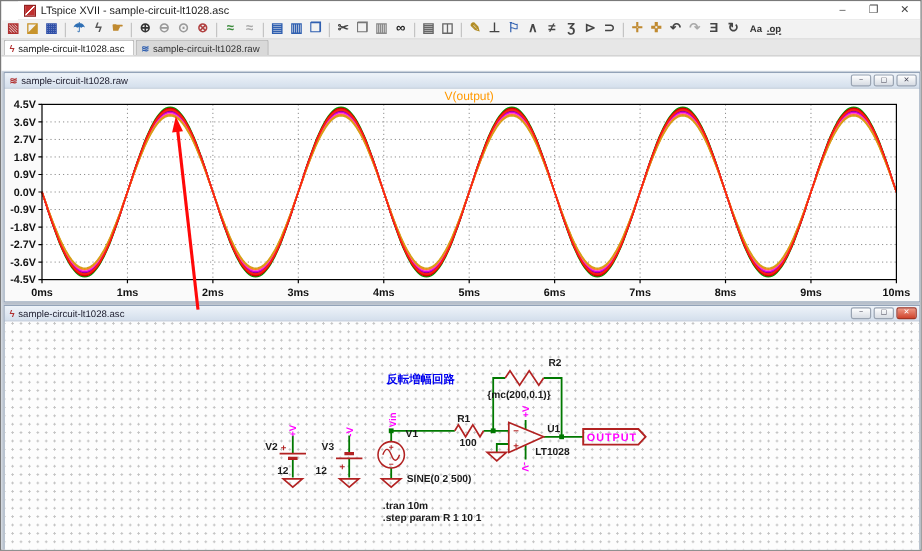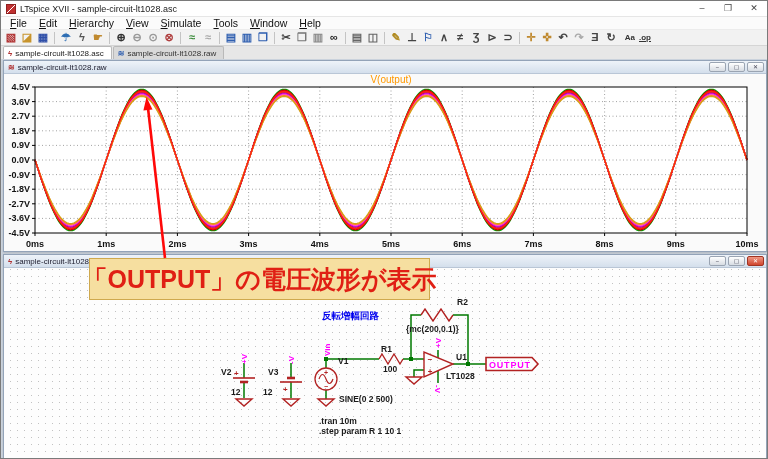--- a/index.html
+++ b/index.html
@@ -1,20 +1,20 @@
 <!DOCTYPE html>
 <html><head>
 <meta charset="utf-8">
 <style>
   * { margin:0; padding:0; box-sizing:border-box; }
   body { font-family:"Liberation Sans", sans-serif; background:#888; }
   #screen { position:relative; width:768px; height:459px; background:#fff; overflow:hidden; border:1px solid #7a7a7a; }
 
   
-  .titlebar { height:16px; background:#ffffff; display:flex; align-items:center; border-bottom:1px solid #e6e6e6; }
+  .titlebar { height:16px; background:#ffffff; display:flex; align-items:center; border-bottom:1px solid #e6e6e6;margin-left:14px; }
   .app-icon { width:10px; height:10px; margin:0 4px 0 5px; background:linear-gradient(135deg,#c03030 45%,#fff 45%,#fff 55%,#c03030 55%); border:1px solid #902020; }
   .titlebar-text { font-size:9px; color:#222; }
   .titlebar-spacer { flex:1; }
   .winbtn { width:26px; text-align:center; font-size:9px; color:#444; line-height:15px; }
 
   .menubar { height:13px; background:#fbfbfb; display:flex; align-items:center; border-bottom:1px solid #ececec; padding-left:3px; }
   .menu-item { font-size:10.5px; color:#111; padding:0 6px; line-height:13px; }
   .menu-item u { text-decoration:underline; }
 
   .toolbar { height:16px; background:#f2f2f2; border-bottom:1px solid #d5d5d5; display:flex; align-items:center; padding-left:2px; }
@@ -61,30 +61,20 @@
 
   <div class="titlebar">
     <span class="app-icon"></span>
     <span class="titlebar-text">LTspice XVII - sample-circuit-lt1028.asc</span>
     <span class="titlebar-spacer"></span>
     <span class="winbtn">–</span>
     <span class="winbtn">❐</span>
     <span class="winbtn">✕</span>
   </div>
 
-  <div class="menubar" id="menubar">
-      <span class="menu-item"><u>F</u>ile</span>
-      <span class="menu-item"><u>E</u>dit</span>
-      <span class="menu-item"><u>H</u>ierarchy</span>
-      <span class="menu-item"><u>V</u>iew</span>
-      <span class="menu-item"><u>S</u>imulate</span>
-      <span class="menu-item"><u>T</u>ools</span>
-      <span class="menu-item"><u>W</u>indow</span>
-      <span class="menu-item"><u>H</u>elp</span>
-    </div>
 
   <div class="toolbar" id="toolbar">
       <span class="ticon" style="color: rgb(176, 48, 48);">▧</span>
       <span class="ticon" style="color: rgb(200, 148, 44);">◪</span>
       <span class="ticon" style="color: rgb(47, 79, 168);">▦</span>
       <span class="tsep"></span>
       <span class="ticon" style="color: rgb(47, 111, 180);">☂</span>
       <span class="ticon" style="color: rgb(85, 85, 85);">ϟ</span>
       <span class="ticon" style="color: rgb(192, 138, 48);">☛</span>
       <span class="tsep"></span>
@@ -300,22 +290,19 @@
               <text x="315" y="153" fill="#1a1a1a" font-size="8.5" font-weight="bold">.tran 10m</text>
               <text x="315" y="163" fill="#1a1a1a" font-size="8.5" font-weight="bold">.step param R 1 10 1</text>
               <text x="318" y="48" fill="#0000EE" font-size="9.5" font-weight="bold">反転増幅回路</text>
             </g>
           </svg>
         
       </div>
     </div>
   </div>
 
-  <div id="callout">
-    <span id="callout-text">「OUTPUT」の電圧波形が表示</span>
-  </div>
 
   <svg id="arrow-overlay">
     <line x1="164" y1="257" x2="147" y2="107" stroke="#FF0808" stroke-width="2.6"></line>
     <polygon points="145.5,96 151.5,108.4 142.4,109.4" fill="#FF0808"></polygon>
   </svg>
 
 </div>
 
 </body></html>

